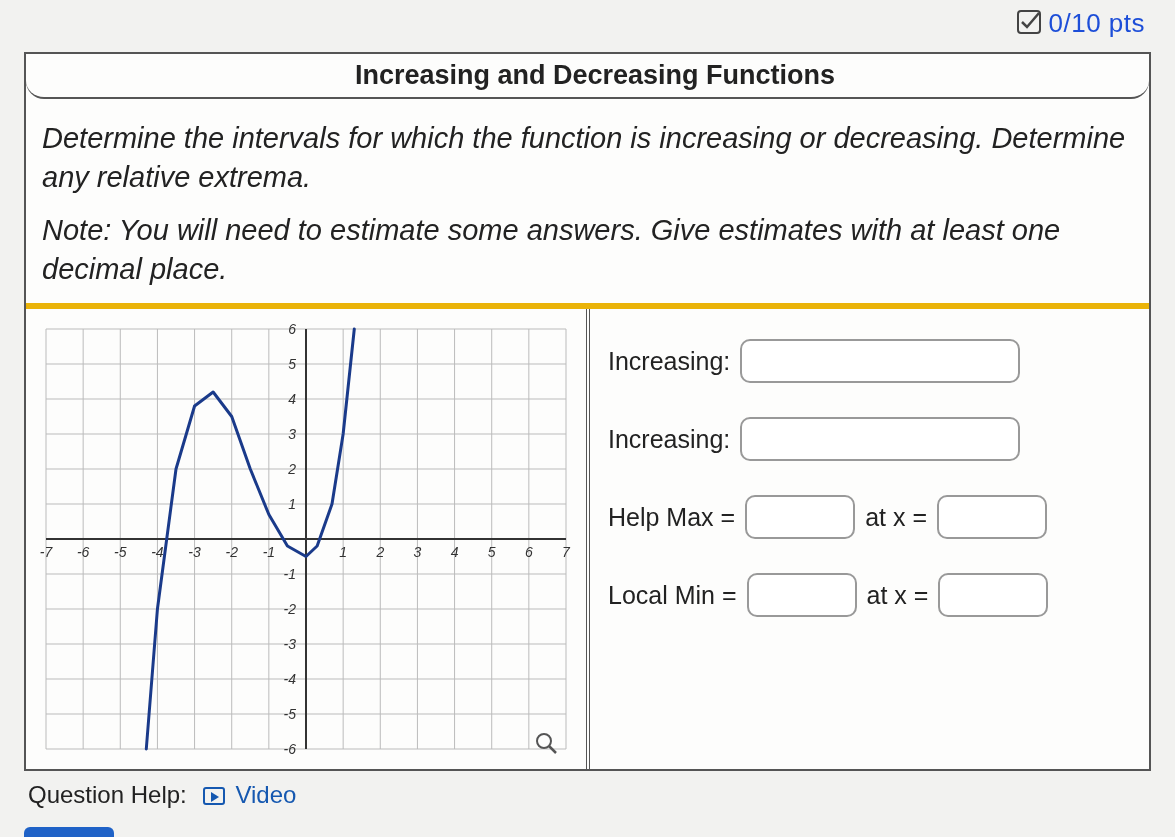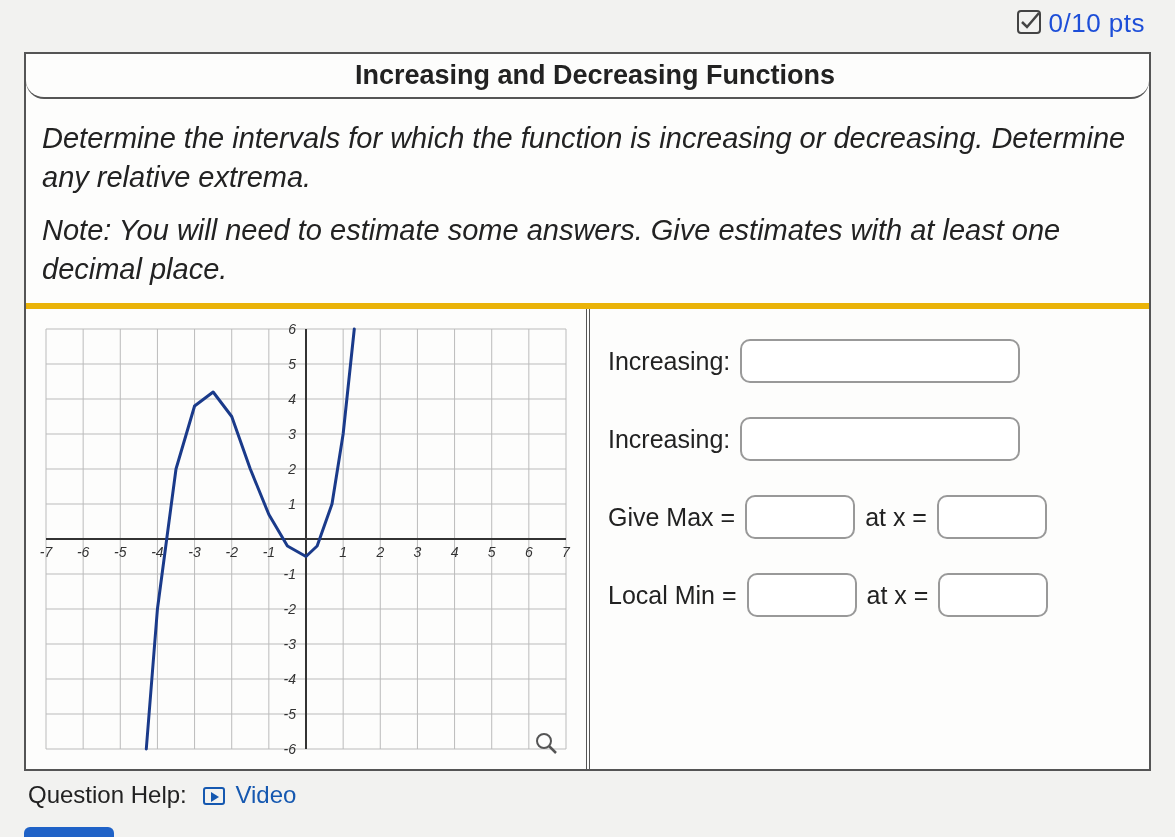--- a/index.html
+++ b/index.html
@@ -216,21 +216,21 @@
       <div class="answers-cell">
         <div class="ans-line">
           <span class="lbl">Increasing:</span>
           <input class="ans-input wide" style="">
         </div>
         <div class="ans-line">
           <span class="lbl">Increasing:</span>
           <input class="ans-input wide" style="">
         </div>
         <div class="ans-line">
-          <span class="lbl">Give Max =</span>
+          <span class="lbl">Help Max =</span>
           <input class="ans-input small" style="">
           <span class="lbl">at x =</span>
           <input class="ans-input small" style="">
         </div>
         <div class="ans-line">
           <span class="lbl">Local Min =</span>
           <input class="ans-input small" style="">
           <span class="lbl">at x =</span>
           <input class="ans-input small" style="">
         </div>

